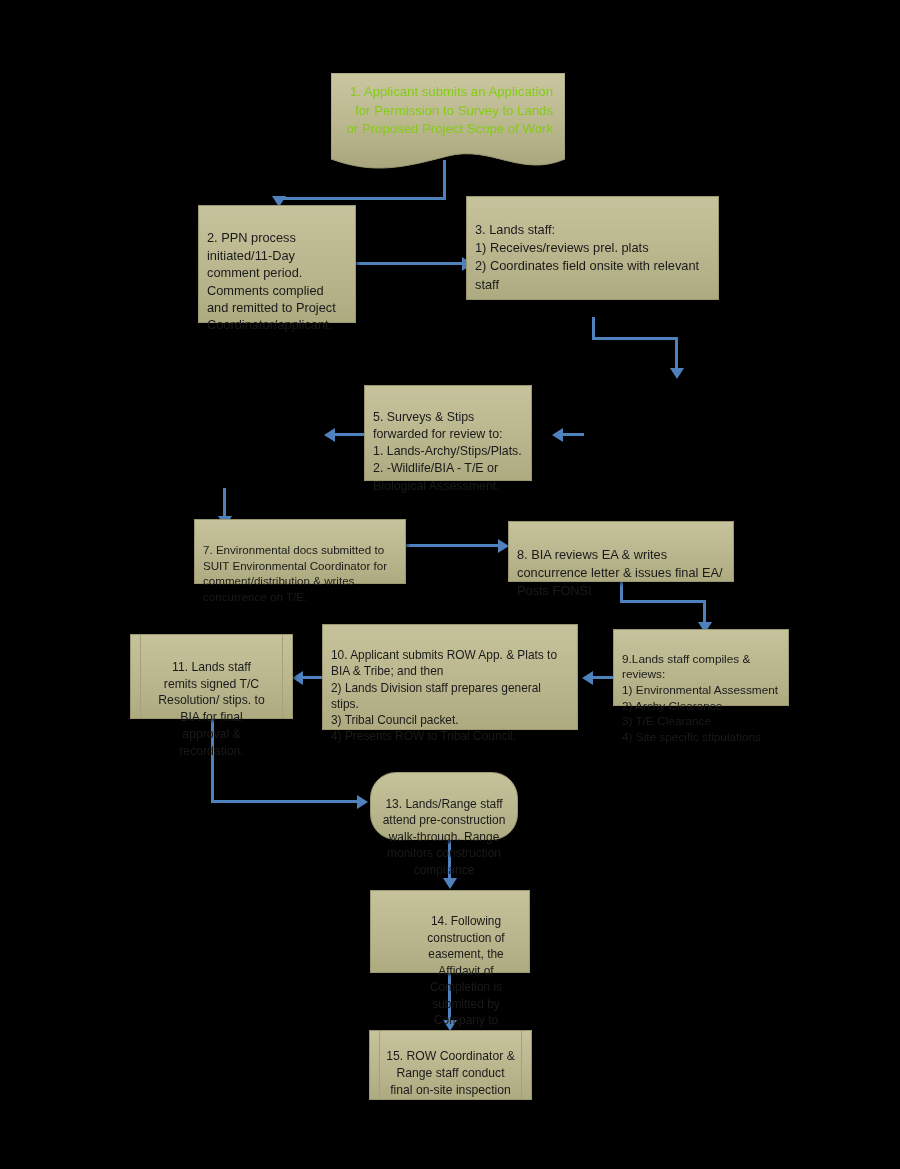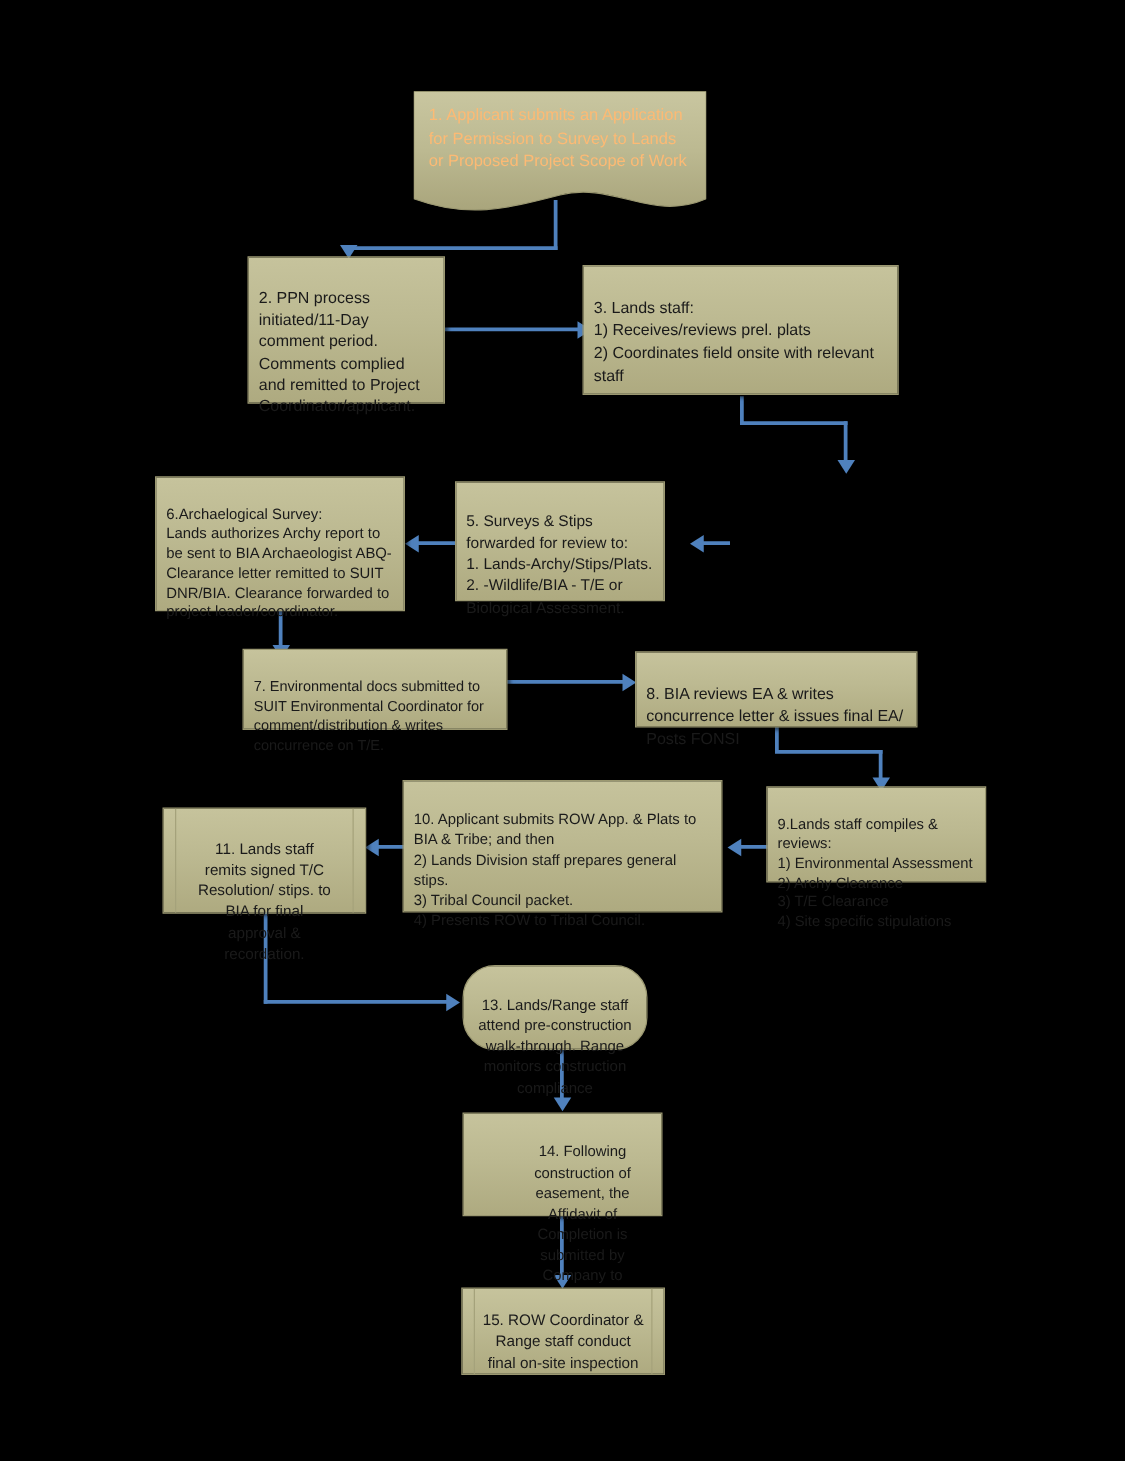--- a/index.html
+++ b/index.html
@@ -33,23 +33,23 @@
   .box.pp::after{right:9px;}
 
   
   .doc{
     position:absolute;
     box-sizing:border-box;
   }
   .doc .docshape{position:absolute;inset:0;}
   .doc .doctext{
     position:absolute;left:0;right:0;top:10px;
-    text-align:left;
+    text-align:right;
     font-size:13.2px;line-height:1.42;
-    color:#fdba74;
+    color:#84cc16;
     padding:0 12px;
     box-sizing:border-box;
     white-space:pre-line;
   }
 
   
   .ln{position:absolute;background:#4f81bd;}
   .hl{height:3px;}
   .vl{width:3px;}
   .ar{position:absolute;width:0;height:0;}
@@ -118,37 +118,33 @@
       </defs>
       <path d="M0,0 L234,0 L234,86 C190,105 160,72 117,83 C74,94 44,102 0,86 Z" fill="url(#g1)" stroke="#9b9871" stroke-width="1"></path>
     </svg>
     <div class="doctext">1. Applicant submits an Application for Permission to Survey to Lands  or Proposed Project Scope of Work</div>
   </div>
 
   <div class="box left" style="left:198px;top:205px;width:158px;height:118px;font-size:12.8px;line-height:1.36;">
     <span>2. PPN process initiated/11-Day comment period. Comments complied and remitted to Project Coordinator/applicant.</span>
   </div>
 
-  <div class="box left" style="left:466px;top:212px;width:253px;height:104px;font-size:12.8px;line-height:1.42;">
+  <div class="box left" style="left:466px;top:196px;width:253px;height:104px;font-size:12.8px;line-height:1.42;">
     <span>3. Lands staff:
 1) Receives/reviews prel. plats
 2) Coordinates field onsite with relevant staff</span>
   </div>
 
 
   <div class="box left" style="left:364px;top:385px;width:168px;height:96px;font-size:12.4px;line-height:1.38;">
     <span>5. Surveys &amp; Stips  forwarded for review to:
 1. Lands-Archy/Stips/Plats.
 2. -Wildlife/BIA -  T/E or Biological Assessment.</span>
   </div>
 
-  <div class="box left" style="left:124px;top:381px;width:200px;height:108px;font-size:11.9px;line-height:1.32;">
-    <span>6.Archaelogical Survey:
-Lands authorizes Archy report to be sent to BIA Archaeologist ABQ-Clearance letter remitted to SUIT DNR/BIA. Clearance forwarded to project leader/coordinator.</span>
-  </div>
 
   <div class="box left" style="left:194px;top:519px;width:212px;height:65px;font-size:11.6px;line-height:1.36;">
     <span>7. Environmental docs submitted to SUIT Environmental Coordinator for comment/distribution &amp; writes concurrence on T/E.</span>
   </div>
 
   <div class="box left" style="left:508px;top:521px;width:226px;height:61px;font-size:12.8px;line-height:1.42;">
     <span>8. BIA reviews EA &amp; writes concurrence letter &amp; issues final EA/ Posts FONSI</span>
   </div>
 
   <div class="box left" style="left:613px;top:629px;width:176px;height:77px;font-size:11.8px;line-height:1.33;">
@@ -159,21 +155,21 @@
 4) Site specific stipulations</span>
   </div>
 
   <div class="box left" style="left:322px;top:624px;width:256px;height:106px;font-size:11.9px;line-height:1.36;">
     <span>10. Applicant submits ROW App. &amp; Plats to BIA &amp; Tribe; and then
 2) Lands Division staff prepares general stips.
 3) Tribal Council packet.
 4) Presents ROW to Tribal Council.</span>
   </div>
 
-  <div class="box center pp" style="left:130px;top:634px;width:163px;height:85px;font-size:12.2px;line-height:1.38;padding:7px 26px;margin-top:12px;">
+  <div class="box center pp" style="left:130px;top:634px;width:163px;height:85px;font-size:12.2px;line-height:1.38;padding:7px 26px;">
     <span>11. Lands staff remits signed T/C Resolution/ stips. to BIA  for final approval &amp; recordation.</span>
   </div>
 
   <div class="box center" style="left:370px;top:772px;width:148px;height:68px;font-size:12px;line-height:1.38;border-radius:26px;">
     <span>13. Lands/Range staff attend pre-construction walk-through. Range monitors construction compliance</span>
   </div>
 
   <div class="box center" style="left:370px;top:890px;width:160px;height:83px;font-size:11.9px;line-height:1.38;padding-left:40px;">
     <span>14. Following construction of easement, the
 Affidavit of Completion is submitted by Company to SUIT/BIA</span>

